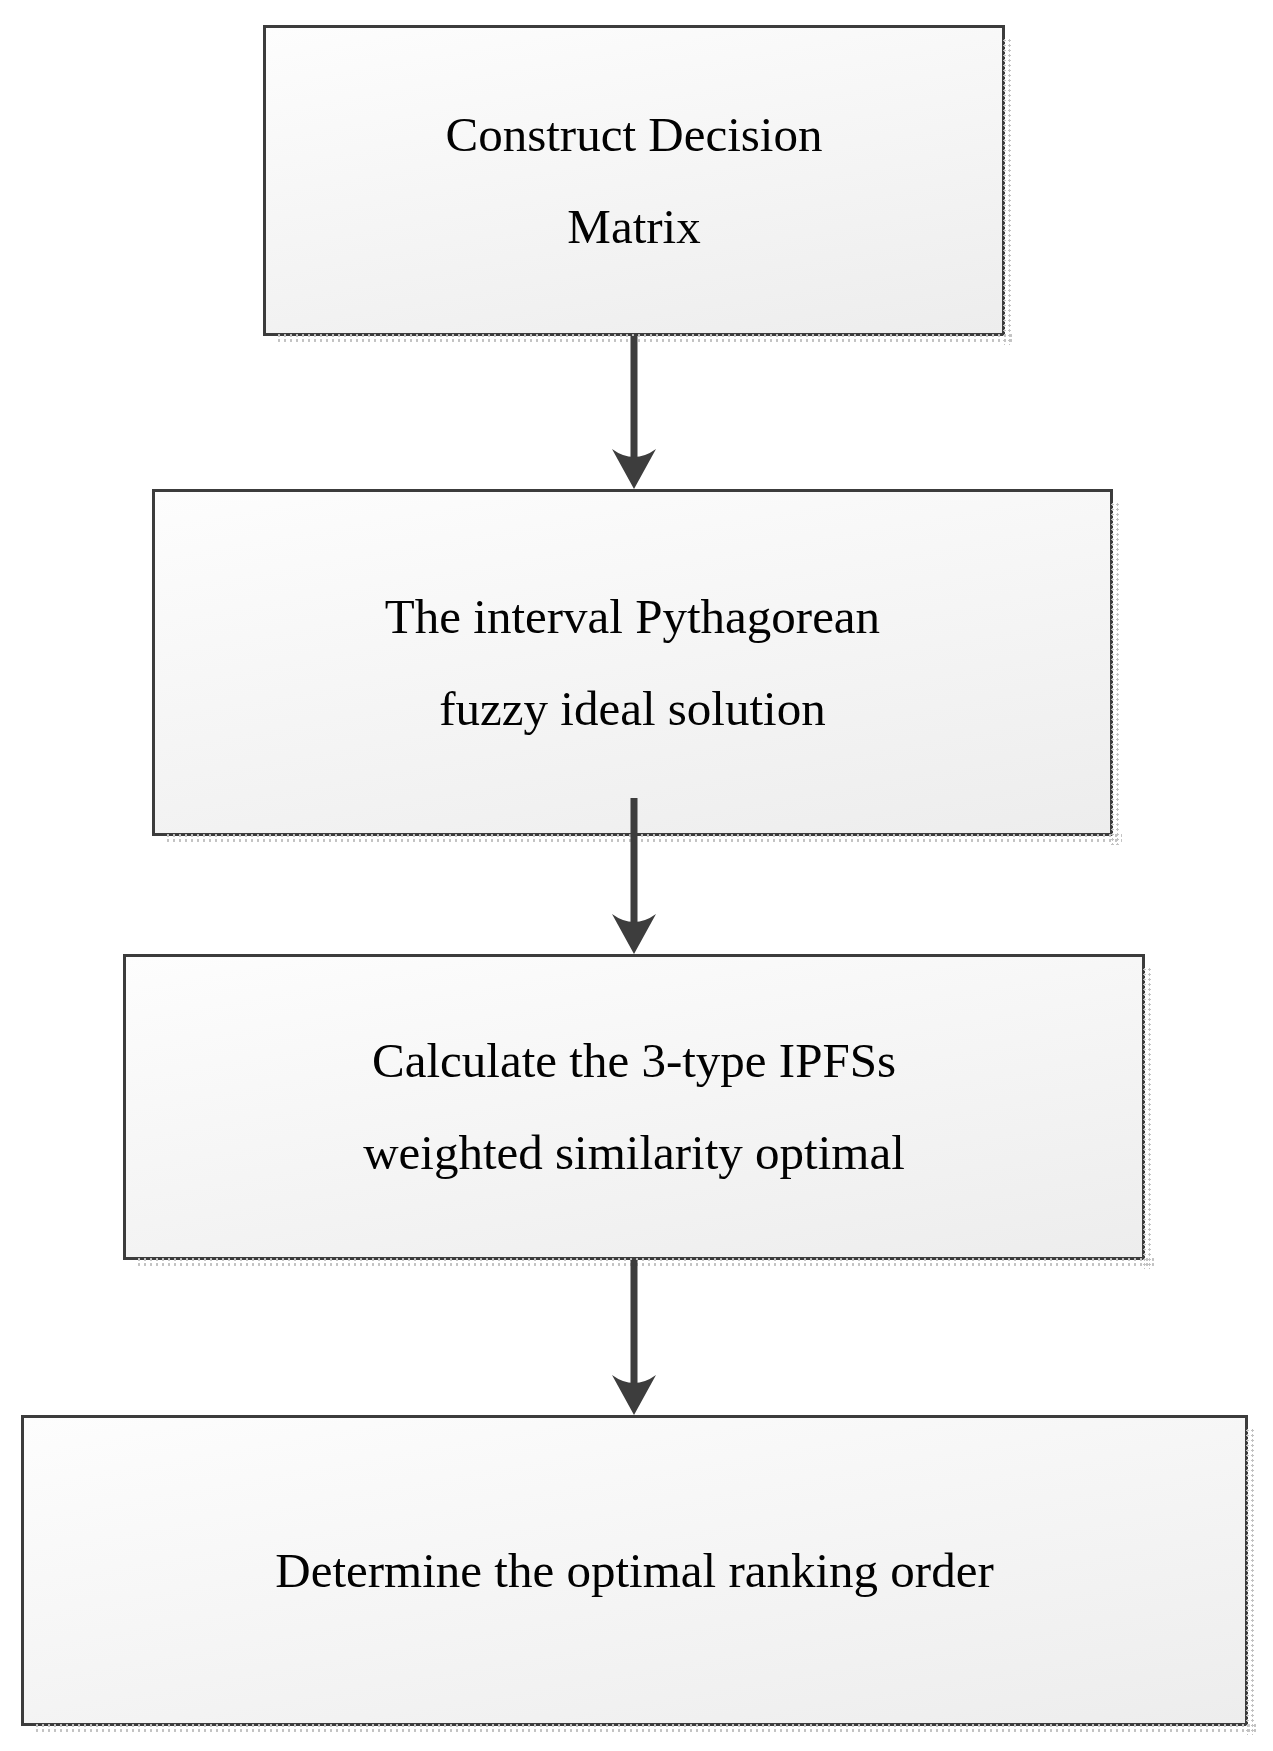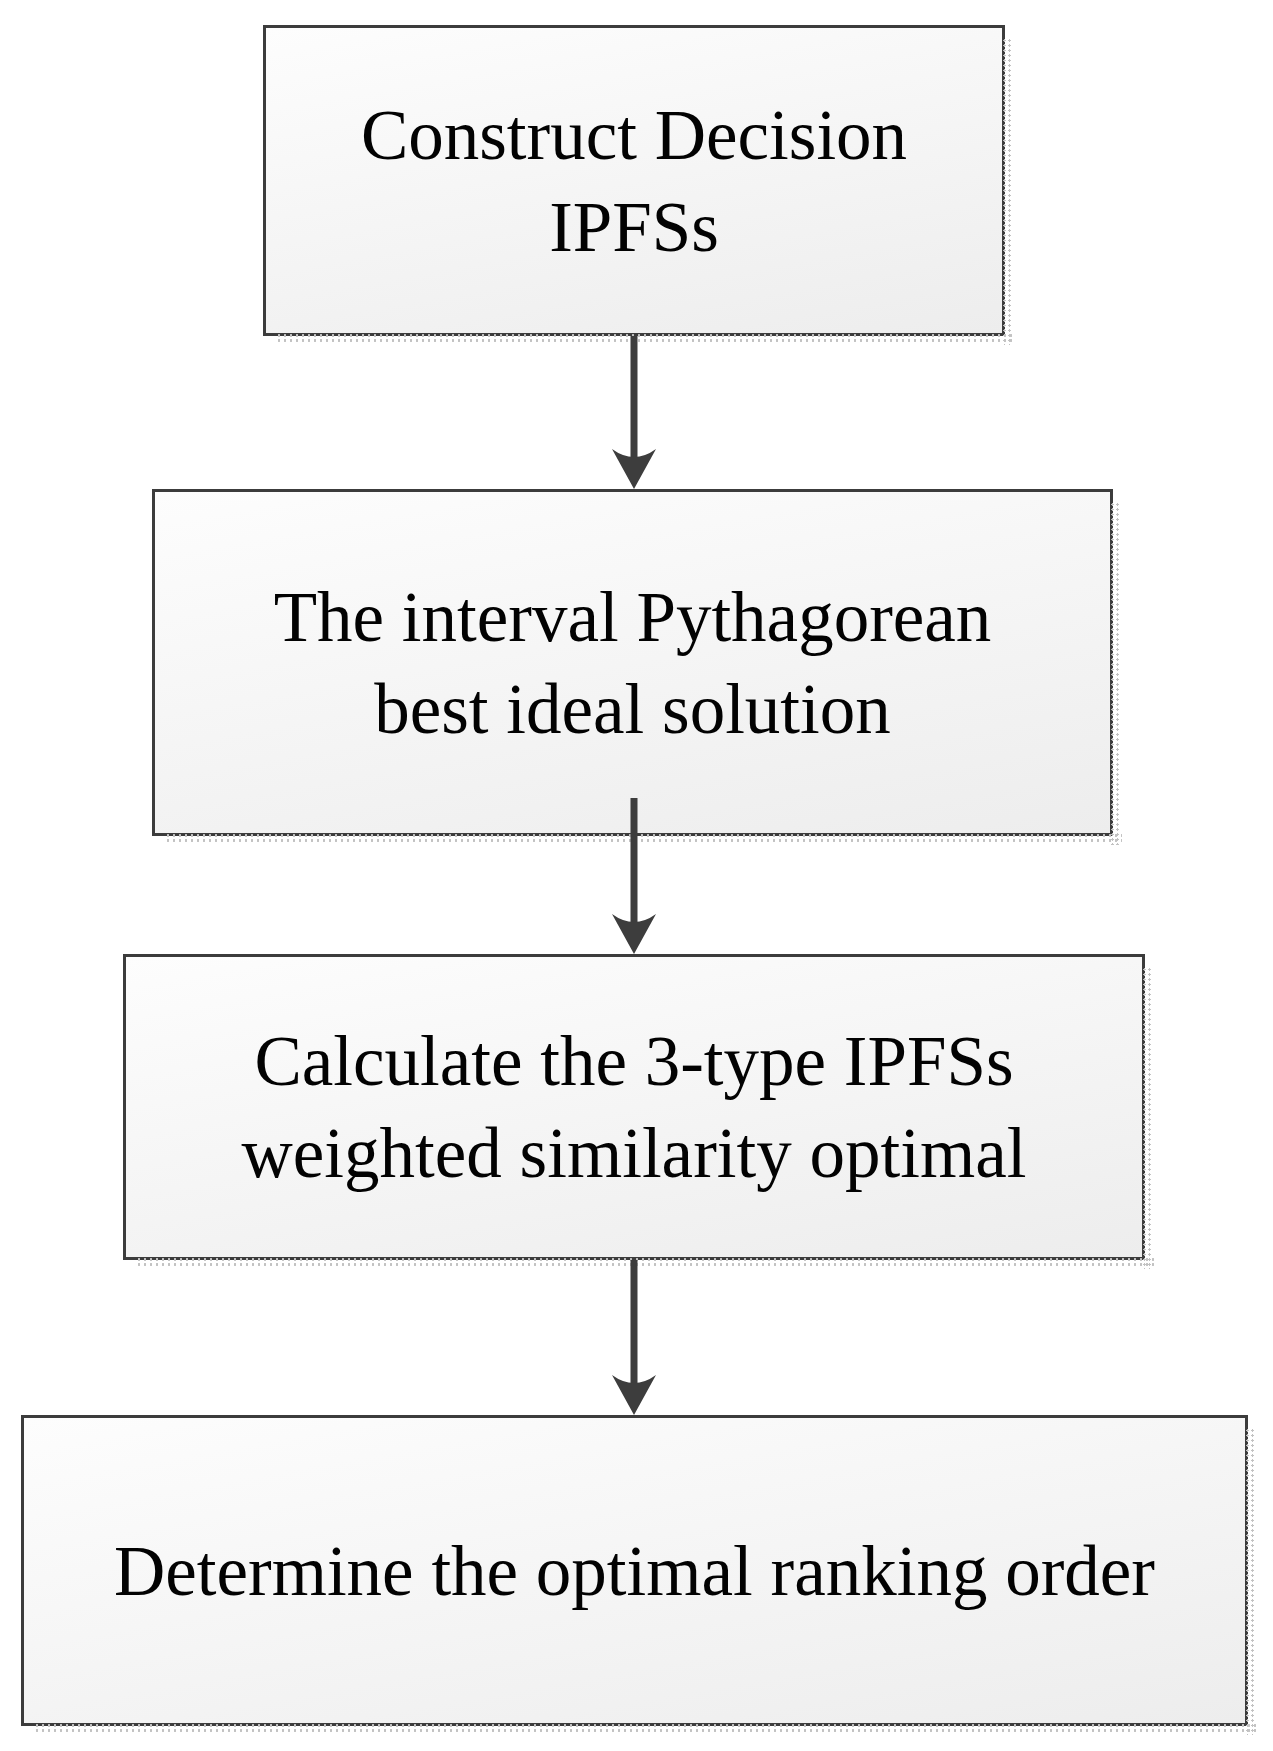--- a/index.html
+++ b/index.html
@@ -24,21 +24,21 @@
   .box{
     position:absolute;
     border:3px solid var(--box-border);
     background:linear-gradient(170deg,var(--box-fill-top) 0%,var(--box-fill-bottom) 100%);
     display:flex;
     flex-direction:column;
     align-items:center;
     justify-content:center;
     text-align:center;
     color:var(--text);
-    font-size:71px;
+    font-size:49px;
     line-height:92px;
   }
   .box .line{display:block;white-space:nowrap;}
   
   .box::after{
     content:"";
     position:absolute;
     left:100%;
     top:10px;
     bottom:-12px;
@@ -66,31 +66,31 @@
   #arrow3{left:612px;top:1260px;}
   .arrow rect,.arrow path{fill:var(--arrow);}
 </style>
 </head>
 <body>
 
 <div class="canvas">
 
   <div class="box" id="box1">
     <span class="line">Construct Decision</span>
-    <span class="line">IPFSs</span>
+    <span class="line">Matrix</span>
   </div>
 
   <svg class="arrow" id="arrow1" width="44" height="153" viewBox="0 0 44 153" aria-hidden="true">
     <rect x="18.5" y="0" width="7" height="138"></rect>
     <path d="M0,113 Q22,129 44,113 L22,153 Z"></path>
   </svg>
 
   <div class="box" id="box2">
     <span class="line">The interval Pythagorean</span>
-    <span class="line">best ideal solution</span>
+    <span class="line">fuzzy ideal solution</span>
   </div>
 
   <svg class="arrow" id="arrow2" width="44" height="156" viewBox="0 0 44 156" aria-hidden="true">
     <rect x="18.5" y="0" width="7" height="141"></rect>
     <path d="M0,116 Q22,132 44,116 L22,156 Z"></path>
   </svg>
 
   <div class="box" id="box3">
     <span class="line">Calculate the 3-type IPFSs</span>
     <span class="line">weighted similarity optimal</span>

